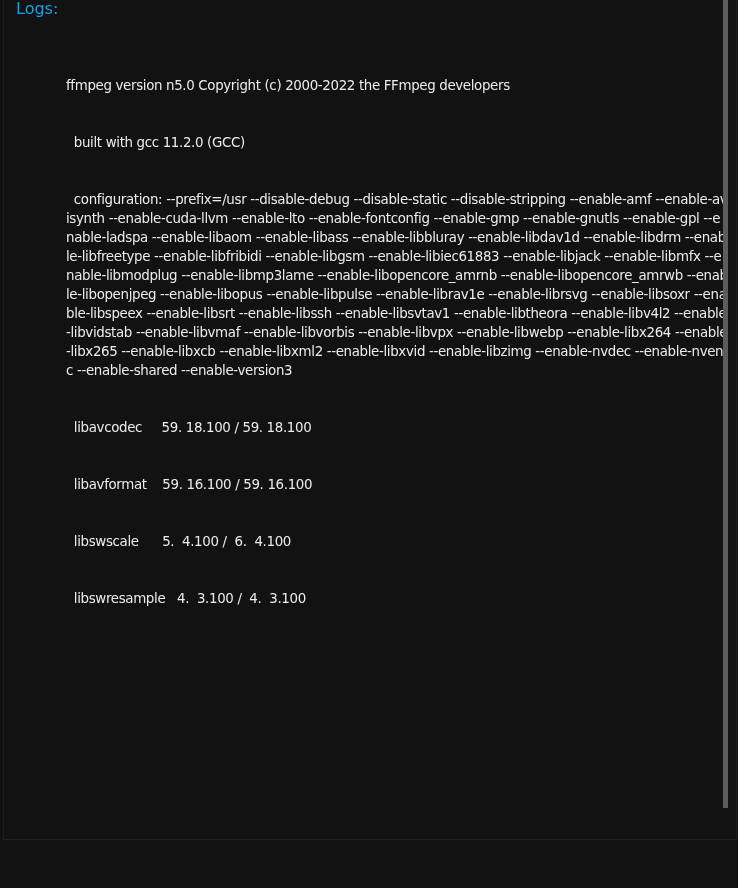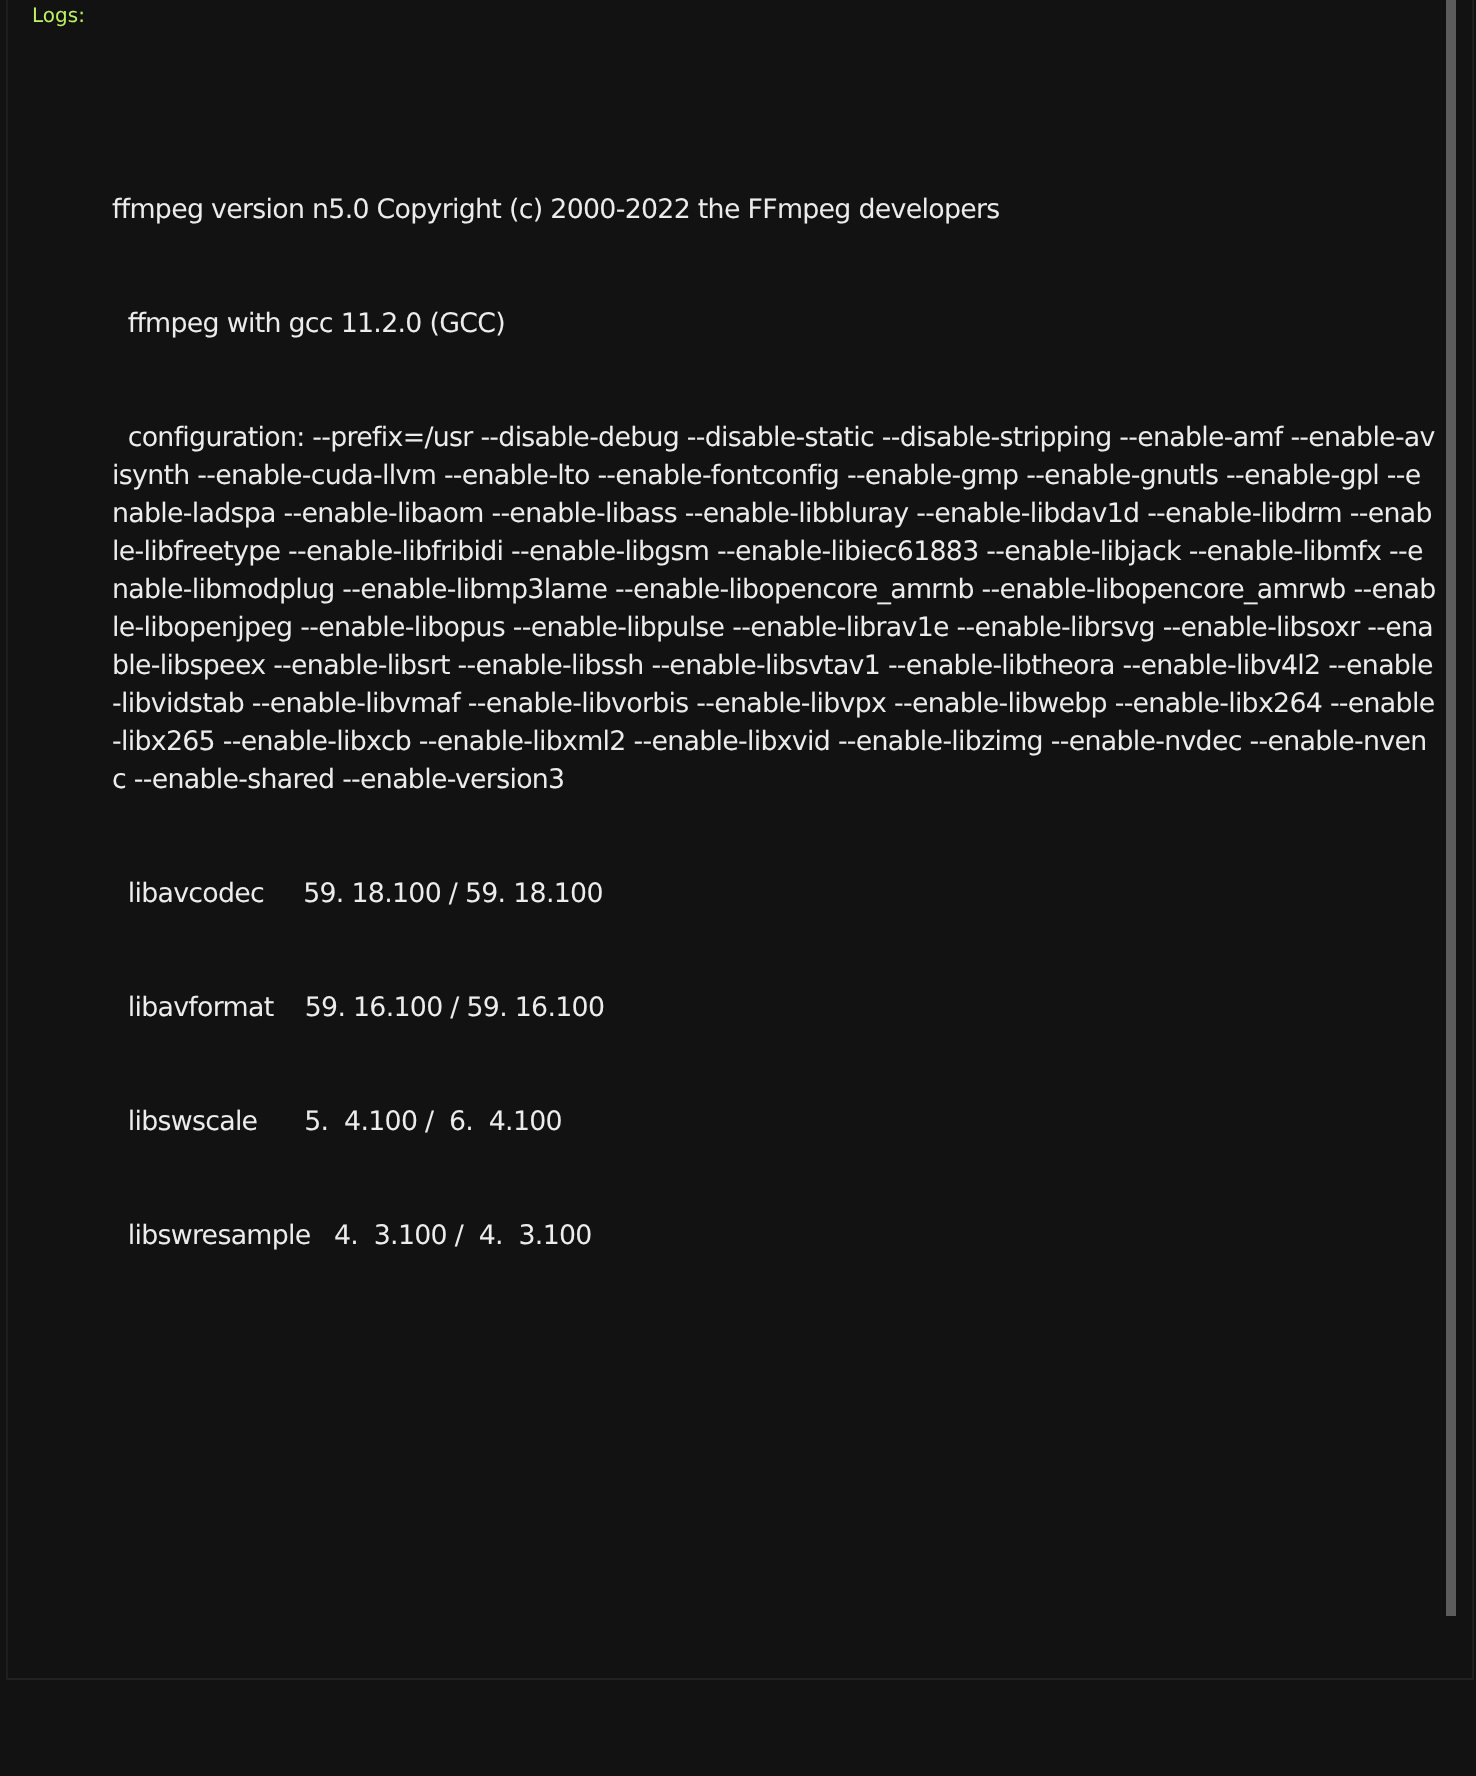--- a/index.html
+++ b/index.html
@@ -12,44 +12,43 @@
   }
   body {
     font-family: "DejaVu Sans", "Liberation Sans", sans-serif;
     color: #e6e6e6;
     position: relative;
   }
   .logs-label {
     position: absolute;
     left: 16px;
     top: 0px;
-    font-size: 10px;
-    color: #bef264;
+    font-size: 16px;
+    color: #0ea5e9;
     line-height: 18px;
   }
   .frame {
     position: absolute;
     left: 3px;
     top: 0px;
     width: 734px;
     height: 840px;
     border-left: 1px solid #1e1e1e;
     border-right: 1px solid #1e1e1e;
     border-bottom: 1px solid #222222;
     box-sizing: border-box;
   }
   .log-area {
     position: absolute;
-    left: 56px;
+    left: 66px;
     top: 0px;
     width: 662px;
     height: 612px;
     overflow: hidden;
     box-sizing: border-box;
-    margin-top: 20px;
   }
   .log-text {
     position: absolute;
     left: 0;
     top: 38px;
     width: 662px;
     font-size: 13.4px;
     line-height: 19px;
     letter-spacing: -0.35px;
     white-space: pre-wrap;
@@ -80,21 +79,21 @@
 </head>
 <body>
 
 <div class="frame"></div>
 
 <div class="logs-label">Logs:</div>
 
 <div class="log-area">
   <div class="log-text">
     <span class="log-line">ffmpeg version n5.0 Copyright (c) 2000-2022 the FFmpeg developers</span>
-    <span class="log-line">  ffmpeg with gcc 11.2.0 (GCC)</span>
+    <span class="log-line">  built with gcc 11.2.0 (GCC)</span>
     <span class="log-line">  configuration: --prefix=/usr --disable-debug --disable-static --disable-stripping --enable-amf --enable-avisynth --enable-cuda-llvm --enable-lto --enable-fontconfig --enable-gmp --enable-gnutls --enable-gpl --enable-ladspa --enable-libaom --enable-libass --enable-libbluray --enable-libdav1d --enable-libdrm --enable-libfreetype --enable-libfribidi --enable-libgsm --enable-libiec61883 --enable-libjack --enable-libmfx --enable-libmodplug --enable-libmp3lame --enable-libopencore_amrnb --enable-libopencore_amrwb --enable-libopenjpeg --enable-libopus --enable-libpulse --enable-librav1e --enable-librsvg --enable-libsoxr --enable-libspeex --enable-libsrt --enable-libssh --enable-libsvtav1 --enable-libtheora --enable-libv4l2 --enable-libvidstab --enable-libvmaf --enable-libvorbis --enable-libvpx --enable-libwebp --enable-libx264 --enable-libx265 --enable-libxcb --enable-libxml2 --enable-libxvid --enable-libzimg --enable-nvdec --enable-nvenc --enable-shared --enable-version3</span>
     <span class="log-line">  libavcodec     59. 18.100 / 59. 18.100</span>
     <span class="log-line">  libavformat    59. 16.100 / 59. 16.100</span>
     <span class="log-line">  libswscale      5.  4.100 /  6.  4.100</span>
     <span class="log-line">  libswresample   4.  3.100 /  4.  3.100</span>
     <span class="log-line">  libpostproc    56.  3.100 / 56.  3.100</span>
     
     
     
     

